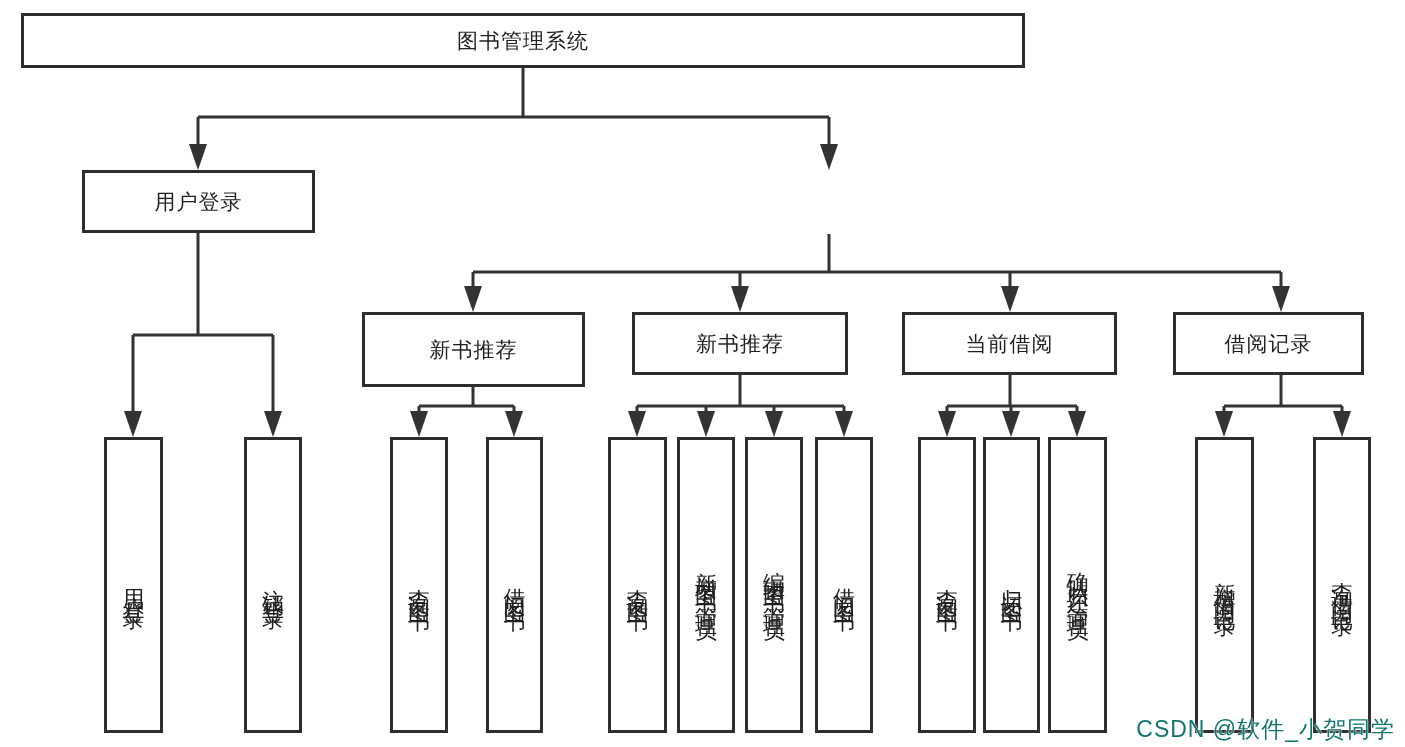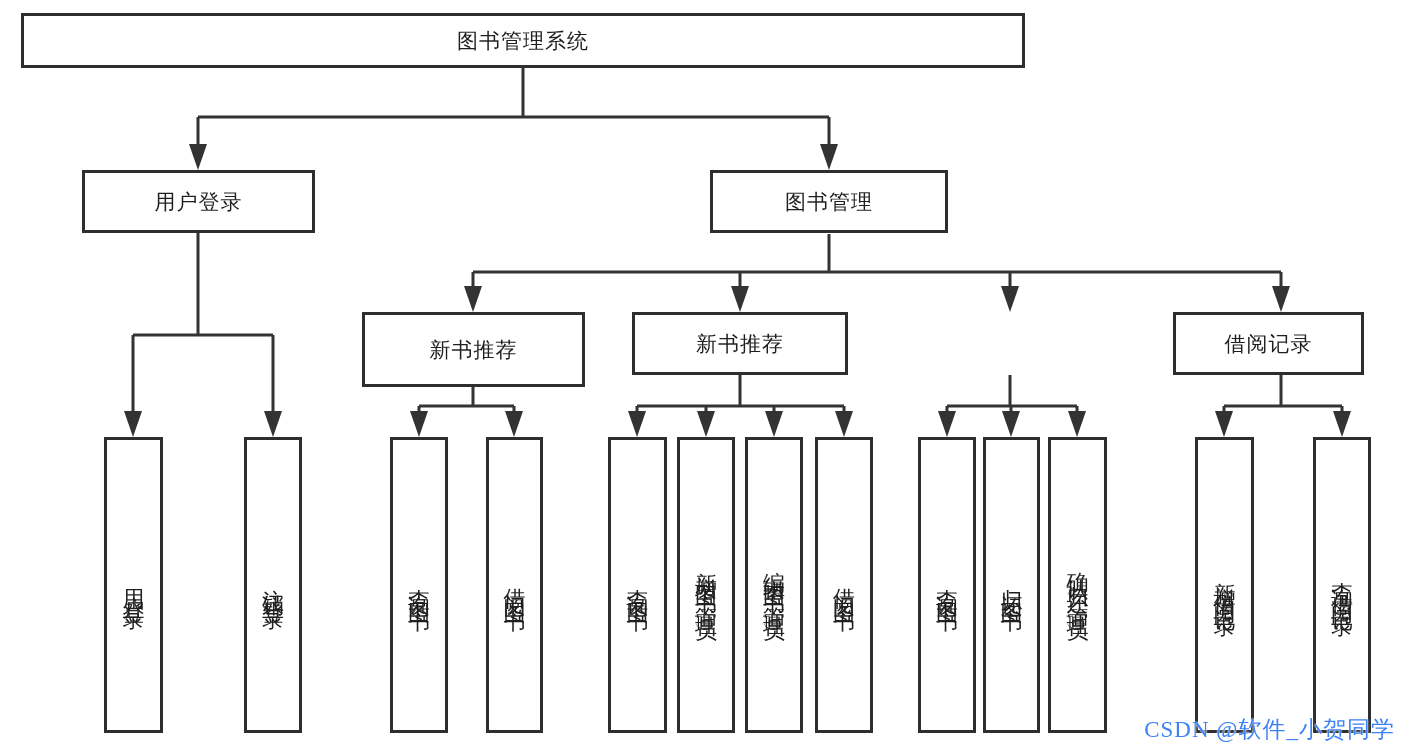--- a/index.html
+++ b/index.html
@@ -1,20 +1,20 @@
 <!DOCTYPE html>
 <html><head>
 <meta charset="utf-8">
 <style>
   html,body{margin:0;padding:0;background:#fff;}
   #stage{
     position:relative;
     width:1405px;height:747px;
     background:#fff;
-    font-family:Liberation Serif, serif;
+    font-family:Liberation Sans, sans-serif;
     overflow:hidden;
   }
   #connectors{position:absolute;left:0;top:0;z-index:1;}
   .hbox{
     position:absolute;
     box-sizing:border-box;
     border:3px solid #2e2e2e;
     background:#fff;
     display:flex;align-items:center;justify-content:center;
     font-size:21px;color:#1f1f1f;
@@ -35,21 +35,21 @@
     font-size:22px;
     letter-spacing:7px;
     line-height:1;
     color:#1f1f1f;
     white-space:nowrap;
   }
   .watermark{
     position:absolute;
     right:10px;top:714px;
     font-size:23px;
-    color:#3b82f6;
+    color:#0f766e;
     letter-spacing:1px;
     z-index:5;
     text-shadow:0 0 2px #ffffff, 0 0 1px #ffffff;
   }
 </style>
 </head>
 <body>
 
 <div id="stage">
 
@@ -96,29 +96,29 @@
     </g>
   </svg>
 
   <div class="hbox" style="left:21px;top:13px;width:1004px;height:55px">
     <span>图书管理系统</span>
   </div>
 
   <div class="hbox" style="left:82px;top:170px;width:233px;height:63px">
     <span>用户登录</span>
   </div>
-  <div class="hbox" style="left:710px;top:170px;width:238px;height:63px">
-    <span>图书管理</span>
-  </div>
 
   <div class="hbox" style="left:362px;top:312px;width:223px;height:75px">
     <span>新书推荐</span>
   </div>
   <div class="hbox" style="left:632px;top:312px;width:216px;height:63px">
     <span>新书推荐</span>
+  </div>
+  <div class="hbox" style="left:902px;top:312px;width:215px;height:63px">
+    <span>当前借阅</span>
   </div>
   <div class="hbox" style="left:1173px;top:312px;width:191px;height:63px">
     <span>借阅记录</span>
   </div>
 
   <div class="vbox" style="left:104px;width:59px">
     <span>用户登录</span>
   </div>
   <div class="vbox" style="left:244px;width:58px">
     <span>注销登录</span>

